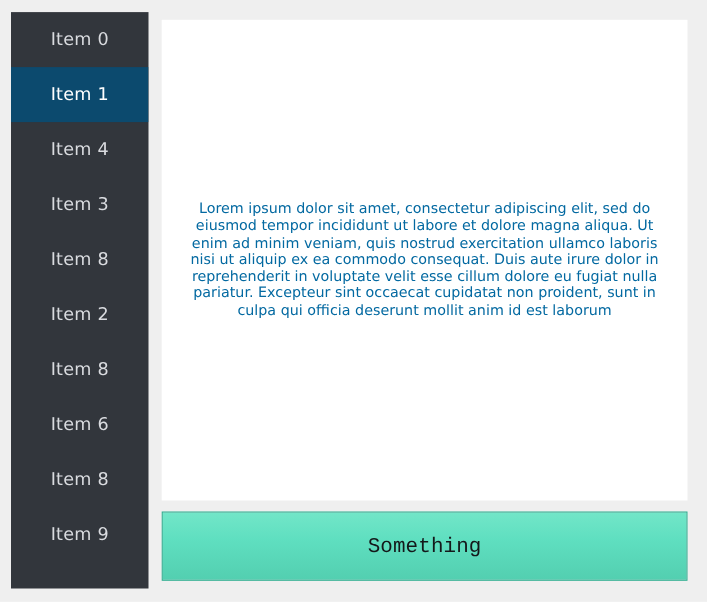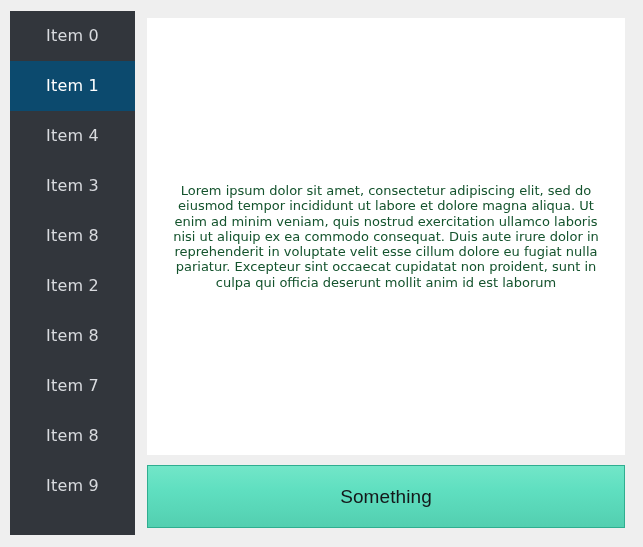--- a/index.html
+++ b/index.html
@@ -62,37 +62,37 @@
     justify-content: center;
     box-sizing: border-box;
   }
   .content-text {
     width: 438px;
     margin: 0;
     padding: 0 0 0 0;
     text-align: center;
     font-size: 13px;
     line-height: 15.2px;
-    color: #14532d;
+    color: #0369a1;
     font-family: "DejaVu Sans", sans-serif;
   }
 
   
   .action-button {
     position: absolute;
     left: 147px;
     top: 465px;
     width: 478px;
     height: 63px;
     box-sizing: border-box;
     border: 1px solid #2fae90;
     background: linear-gradient(to bottom, #72e6c8 0%, #5fdfc0 40%, #53cfb0 100%);
     color: #14181a;
     font-size: 19px;
-    font-family: Liberation Sans, sans-serif;
+    font-family: Liberation Mono, monospace;
     display: flex;
     align-items: center;
     justify-content: center;
     cursor: pointer;
     user-select: none;
     padding: 0;
     letter-spacing: 0.1px;
   }
 </style>
 </head>
@@ -116,21 +116,21 @@
     <div class="sidebar-item">
       <span>Item 8</span>
     </div>
     <div class="sidebar-item">
       <span>Item 2</span>
     </div>
     <div class="sidebar-item">
       <span>Item 8</span>
     </div>
     <div class="sidebar-item">
-      <span>Item 7</span>
+      <span>Item 6</span>
     </div>
     <div class="sidebar-item">
       <span>Item 8</span>
     </div>
     <div class="sidebar-item">
       <span>Item 9</span>
     </div>
   </nav>
 
   <section class="content-panel">

